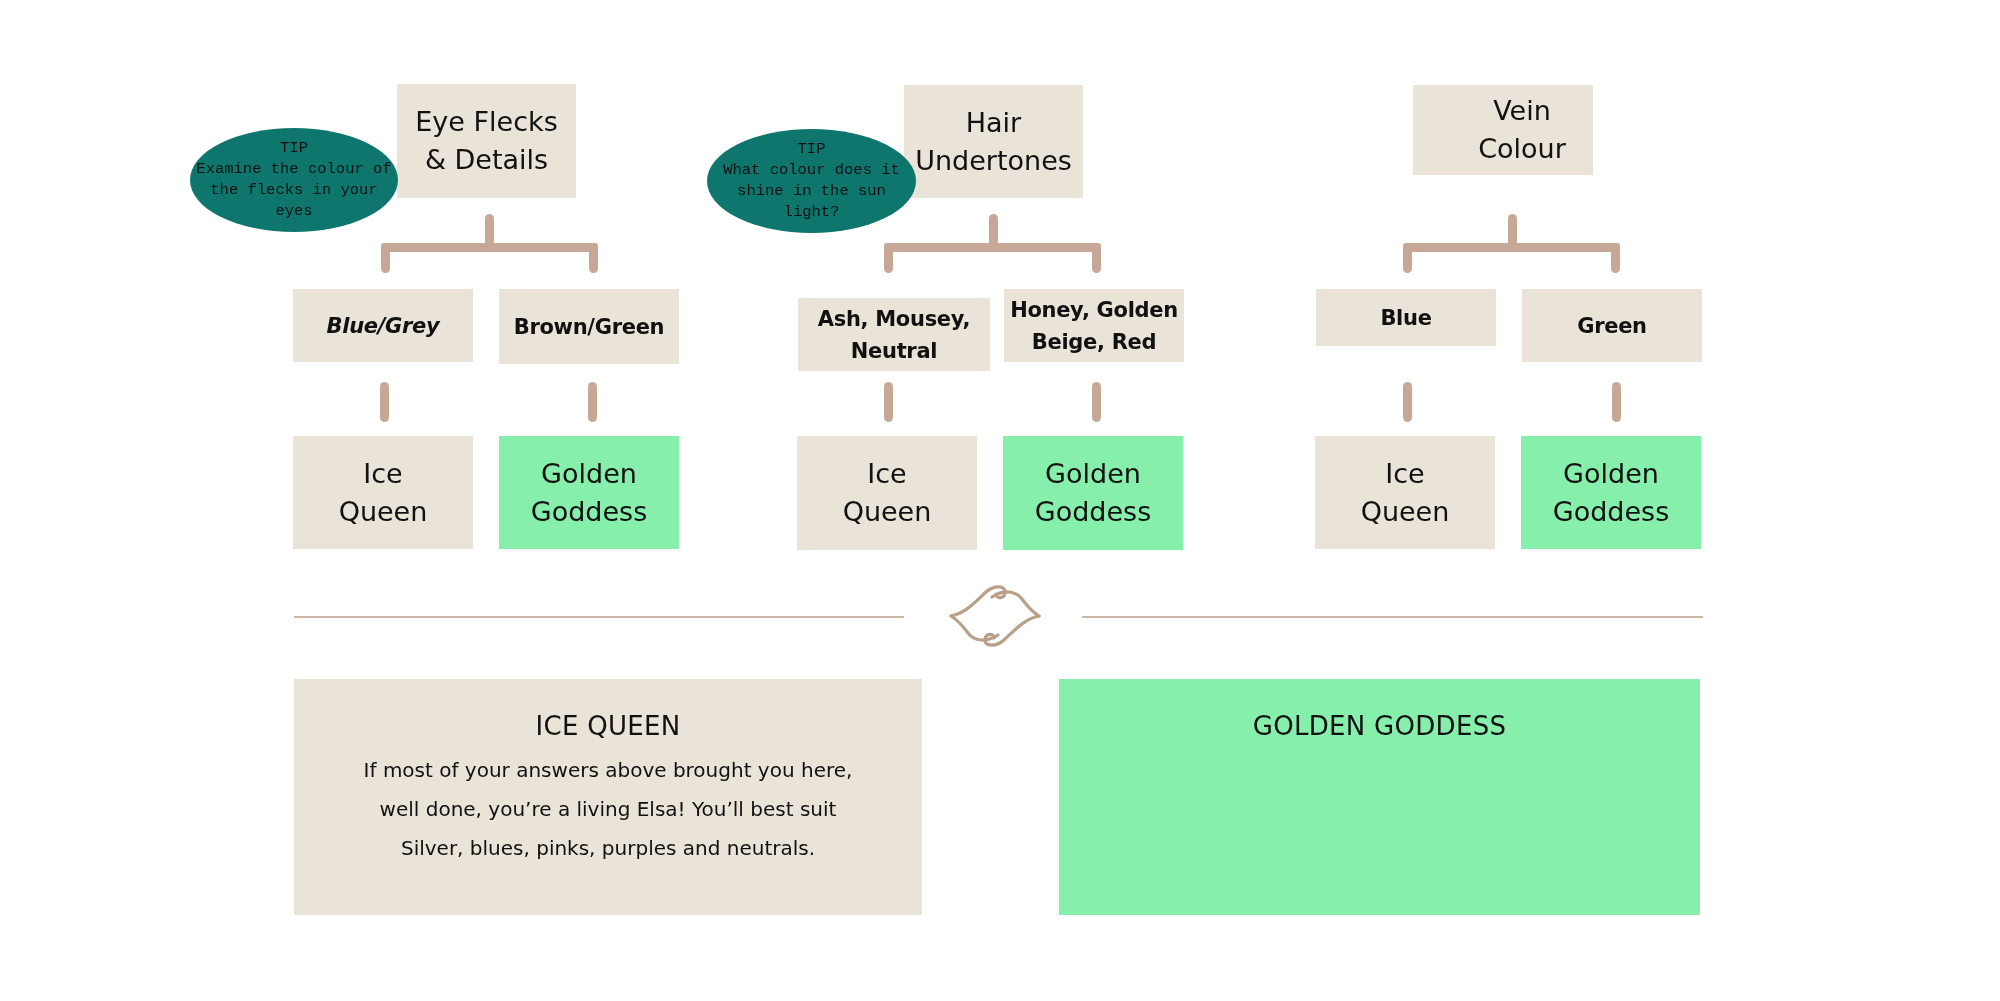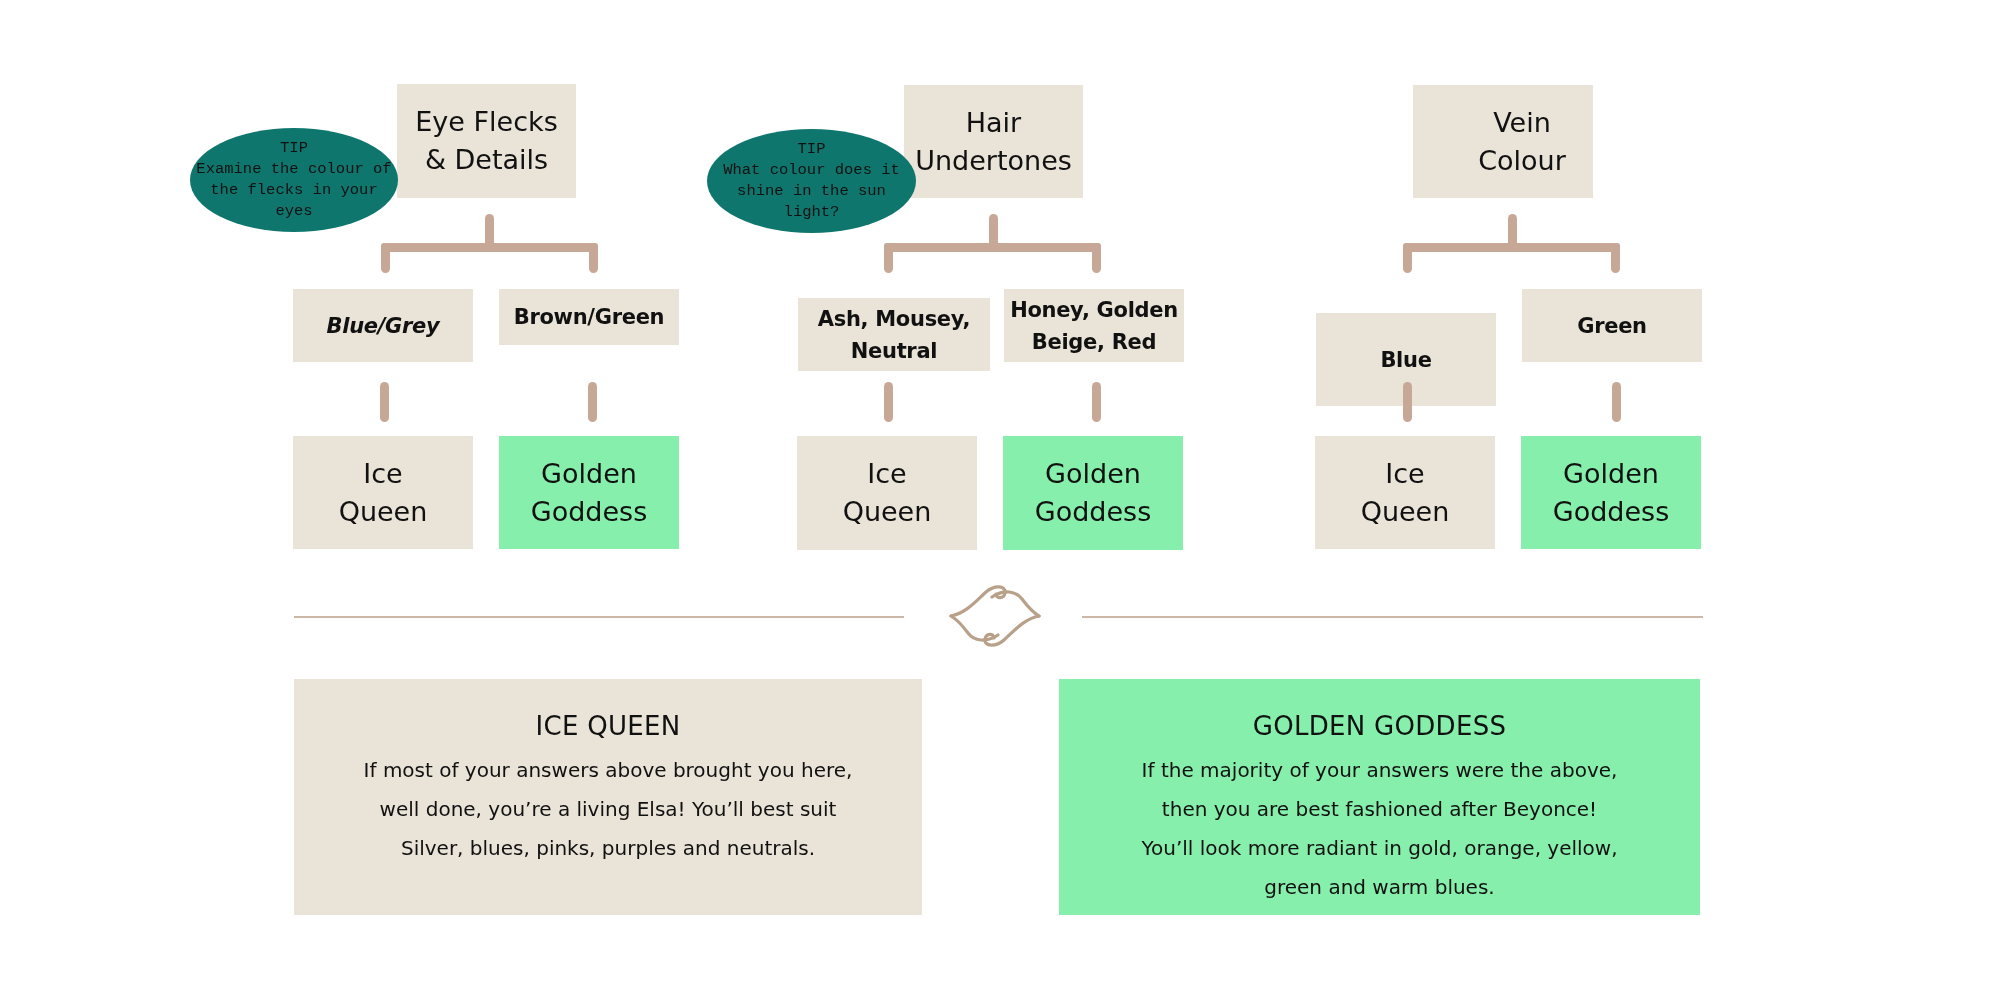--- a/index.html
+++ b/index.html
@@ -37,21 +37,21 @@
   </div>
 
   <div class="conn" style="left:485px; top:214px; width:9px; height:36px;"></div>
   <div class="conn" style="left:381px; top:243px; width:217px; height:9px; border-radius:3px;"></div>
   <div class="conn" style="left:381px; top:243px; width:9px; height:30px;"></div>
   <div class="conn" style="left:589px; top:243px; width:9px; height:30px;"></div>
 
   <div class="box beige" style="left:293px; top:289px; width:180px; height:73px;font-style:italic;">
     <span class="answer">Blue/Grey</span>
   </div>
-  <div class="box beige" style="left:499px; top:289px; width:180px; height:56px;">
+  <div class="box beige" style="left:499px; top:289px; width:180px; height:75px;">
     <span class="answer">Brown/Green</span>
   </div>
   <div class="conn" style="left:380px; top:382px; width:9px; height:40px;"></div>
   <div class="conn" style="left:588px; top:382px; width:9px; height:40px;"></div>
 
   <div class="box beige" style="left:293px; top:436px; width:180px; height:113px;">
     <span class="result-small">Ice
 Queen</span>
   </div>
   <div class="box rose" style="left:499px; top:436px; width:180px; height:113px;">
@@ -88,29 +88,29 @@
     <span class="result-small">Ice
 Queen</span>
   </div>
   <div class="box rose" style="left:1003px; top:436px; width:180px; height:114px;">
     <span class="result-small">Golden
 Goddess</span>
   </div>
 </div>
 
 <div>
-  <div class="box beige" style="left:1413px; top:85px; width:180px; height:113px;padding-left:38px;">
+  <div class="box beige" style="left:1413px; top:85px; width:180px; height:90px;padding-left:38px;">
     <span class="q-title">Vein
 Colour</span>
   </div>
   <div class="conn" style="left:1508px; top:214px; width:9px; height:36px;"></div>
   <div class="conn" style="left:1403px; top:243px; width:217px; height:9px; border-radius:3px;"></div>
   <div class="conn" style="left:1403px; top:243px; width:9px; height:30px;"></div>
   <div class="conn" style="left:1611px; top:243px; width:9px; height:30px;"></div>
-  <div class="box beige" style="left:1316px; top:289px; width:180px; height:93px;margin-top:24px;">
+  <div class="box beige" style="left:1316px; top:289px; width:180px; height:57px;">
     <span class="answer">Blue</span>
   </div>
   <div class="box beige" style="left:1522px; top:289px; width:180px; height:73px;">
     <span class="answer">Green</span>
   </div>
   <div class="conn" style="left:1403px; top:382px; width:9px; height:40px;"></div>
   <div class="conn" style="left:1612px; top:382px; width:9px; height:40px;"></div>
   <div class="box beige" style="left:1315px; top:436px; width:180px; height:113px;">
     <span class="result-small">Ice
 Queen</span>
@@ -139,17 +139,13 @@
 </div>
 
 <div class="result beige" style="left:294px; top:679px; width:628px; height:236px;">
   <h2>ICE QUEEN</h2>
   <p>If most of your answers above brought you here,
 well done, you’re a living Elsa! You’ll best suit
 Silver, blues, pinks, purples and neutrals.</p>
 </div>
 <div class="result rose" style="left:1059px; top:679px; width:641px; height:236px;">
   <h2>GOLDEN GODDESS</h2>
-  <p>If the majority of your answers were the above,
-then you are best fashioned after Beyonce!
-You’ll look more radiant in gold, orange, yellow,
-green and warm blues.</p>
 </div>
 
 </body></html>

